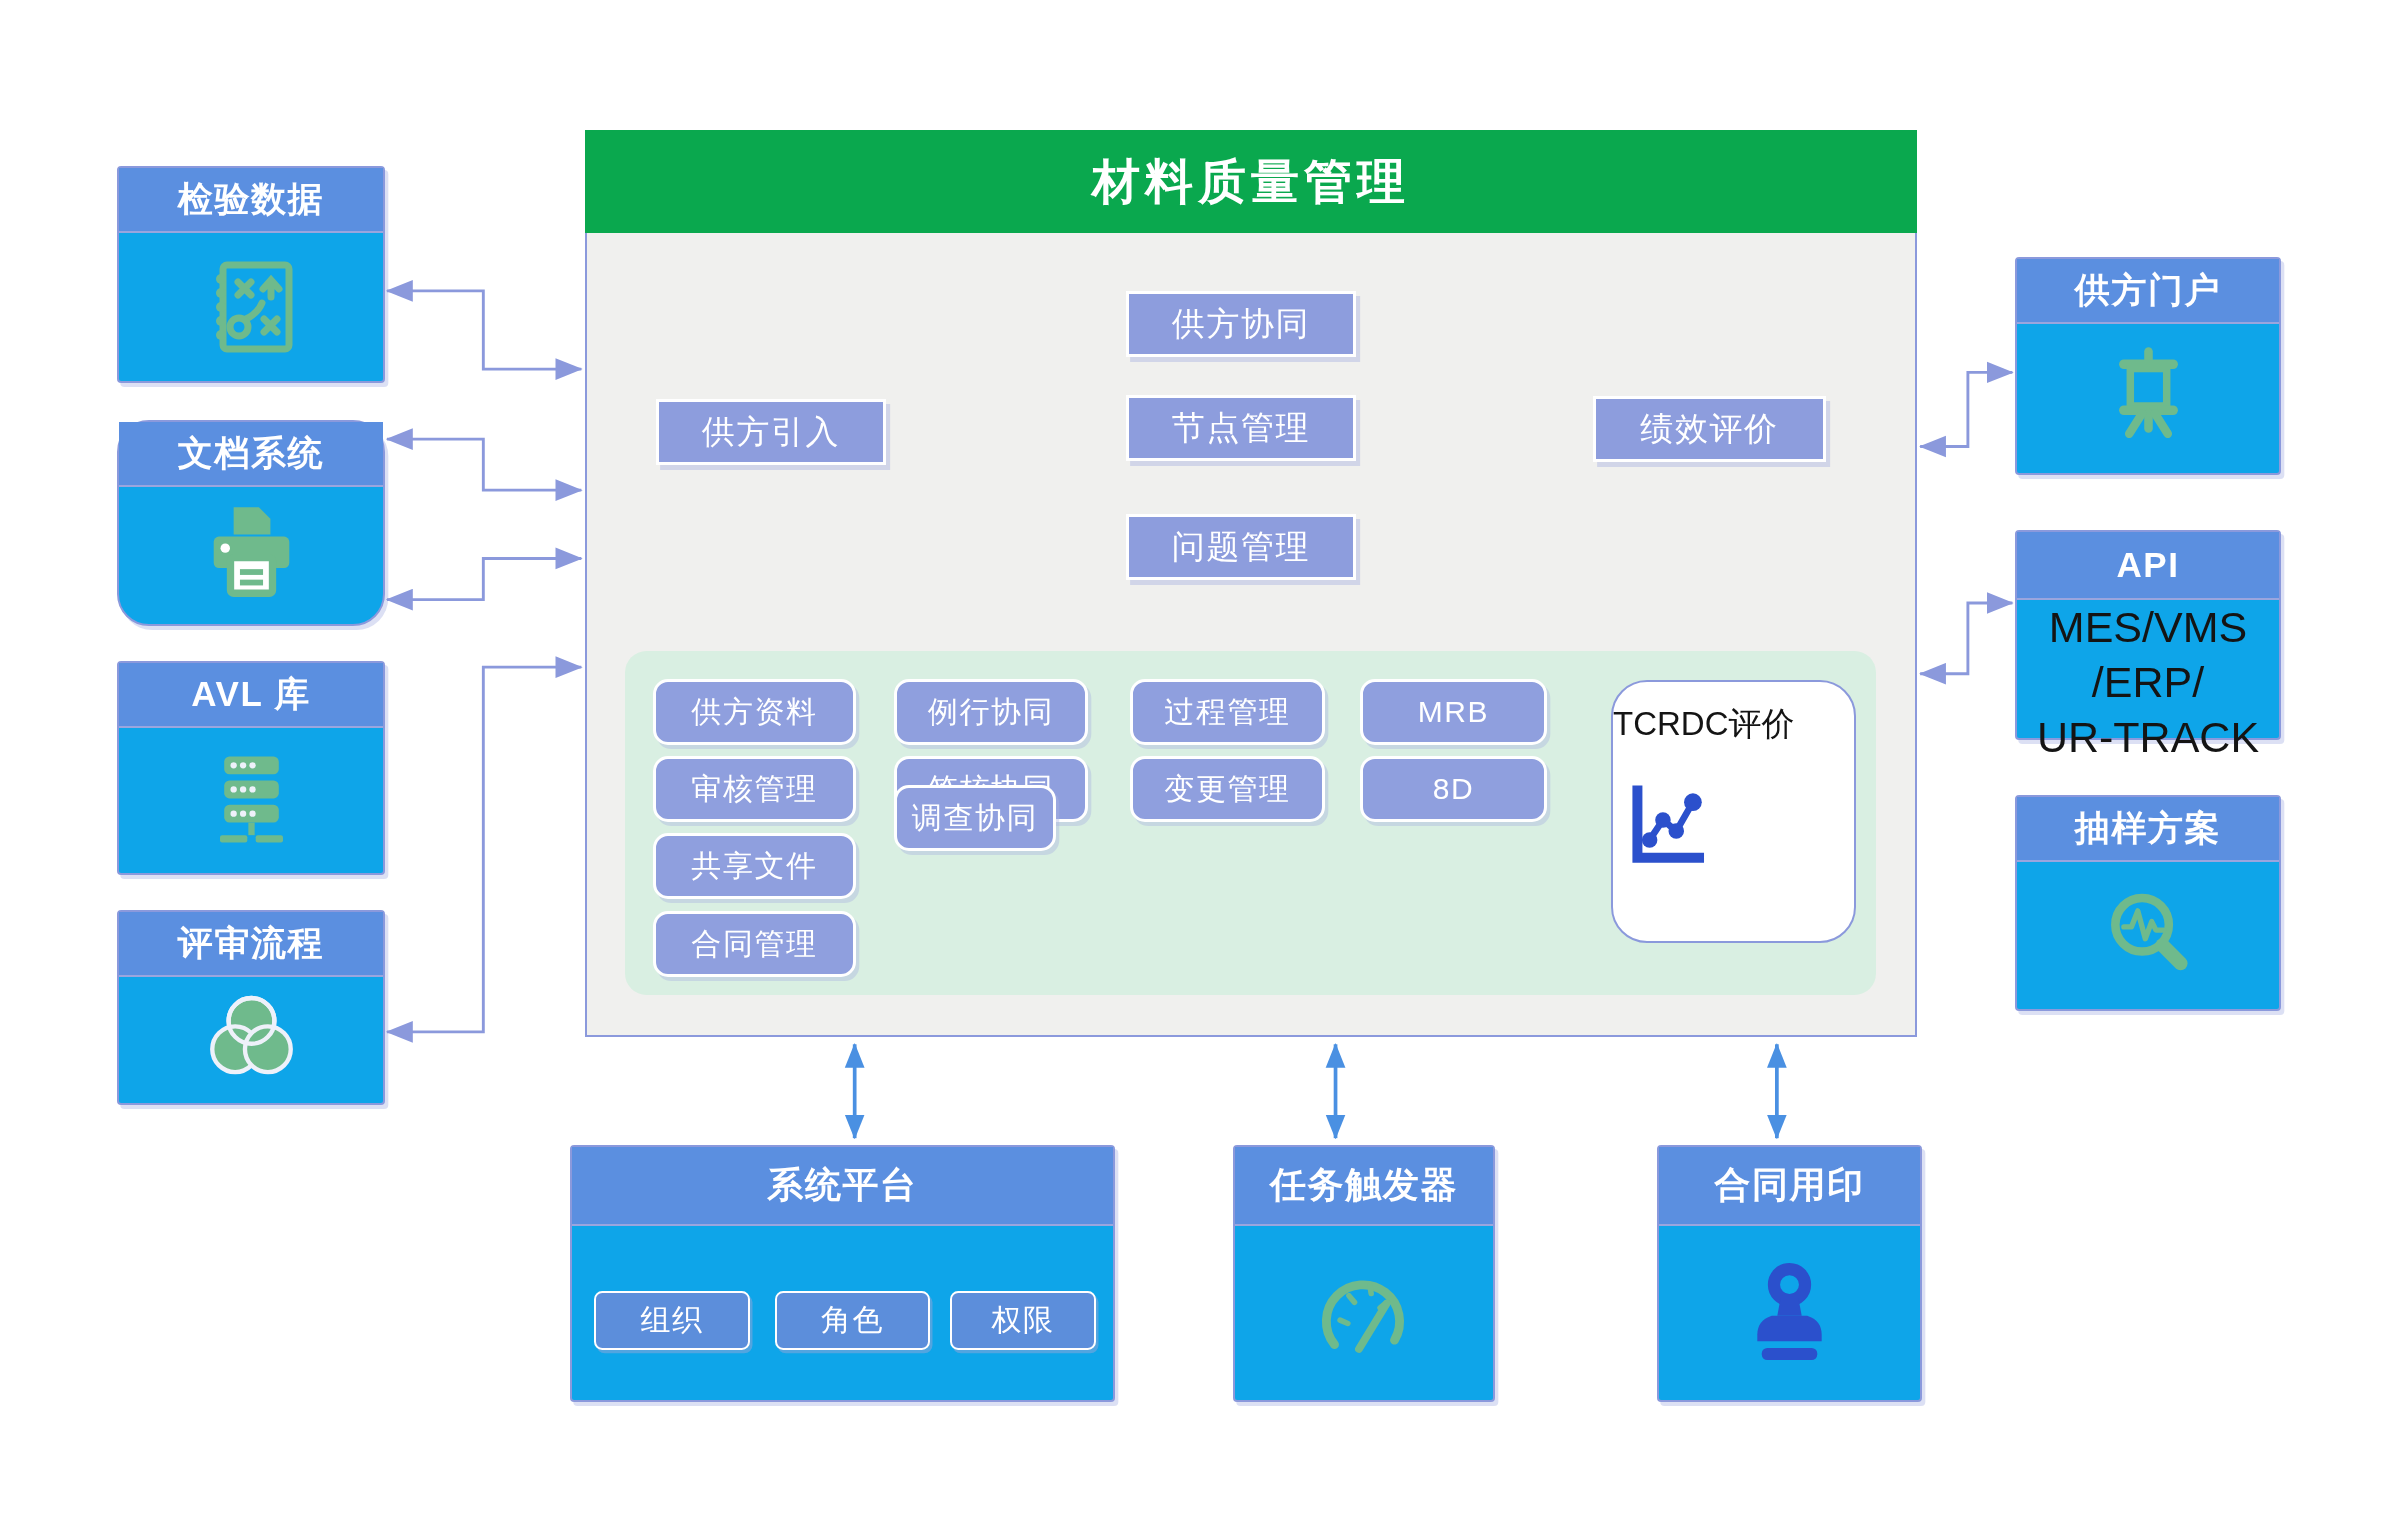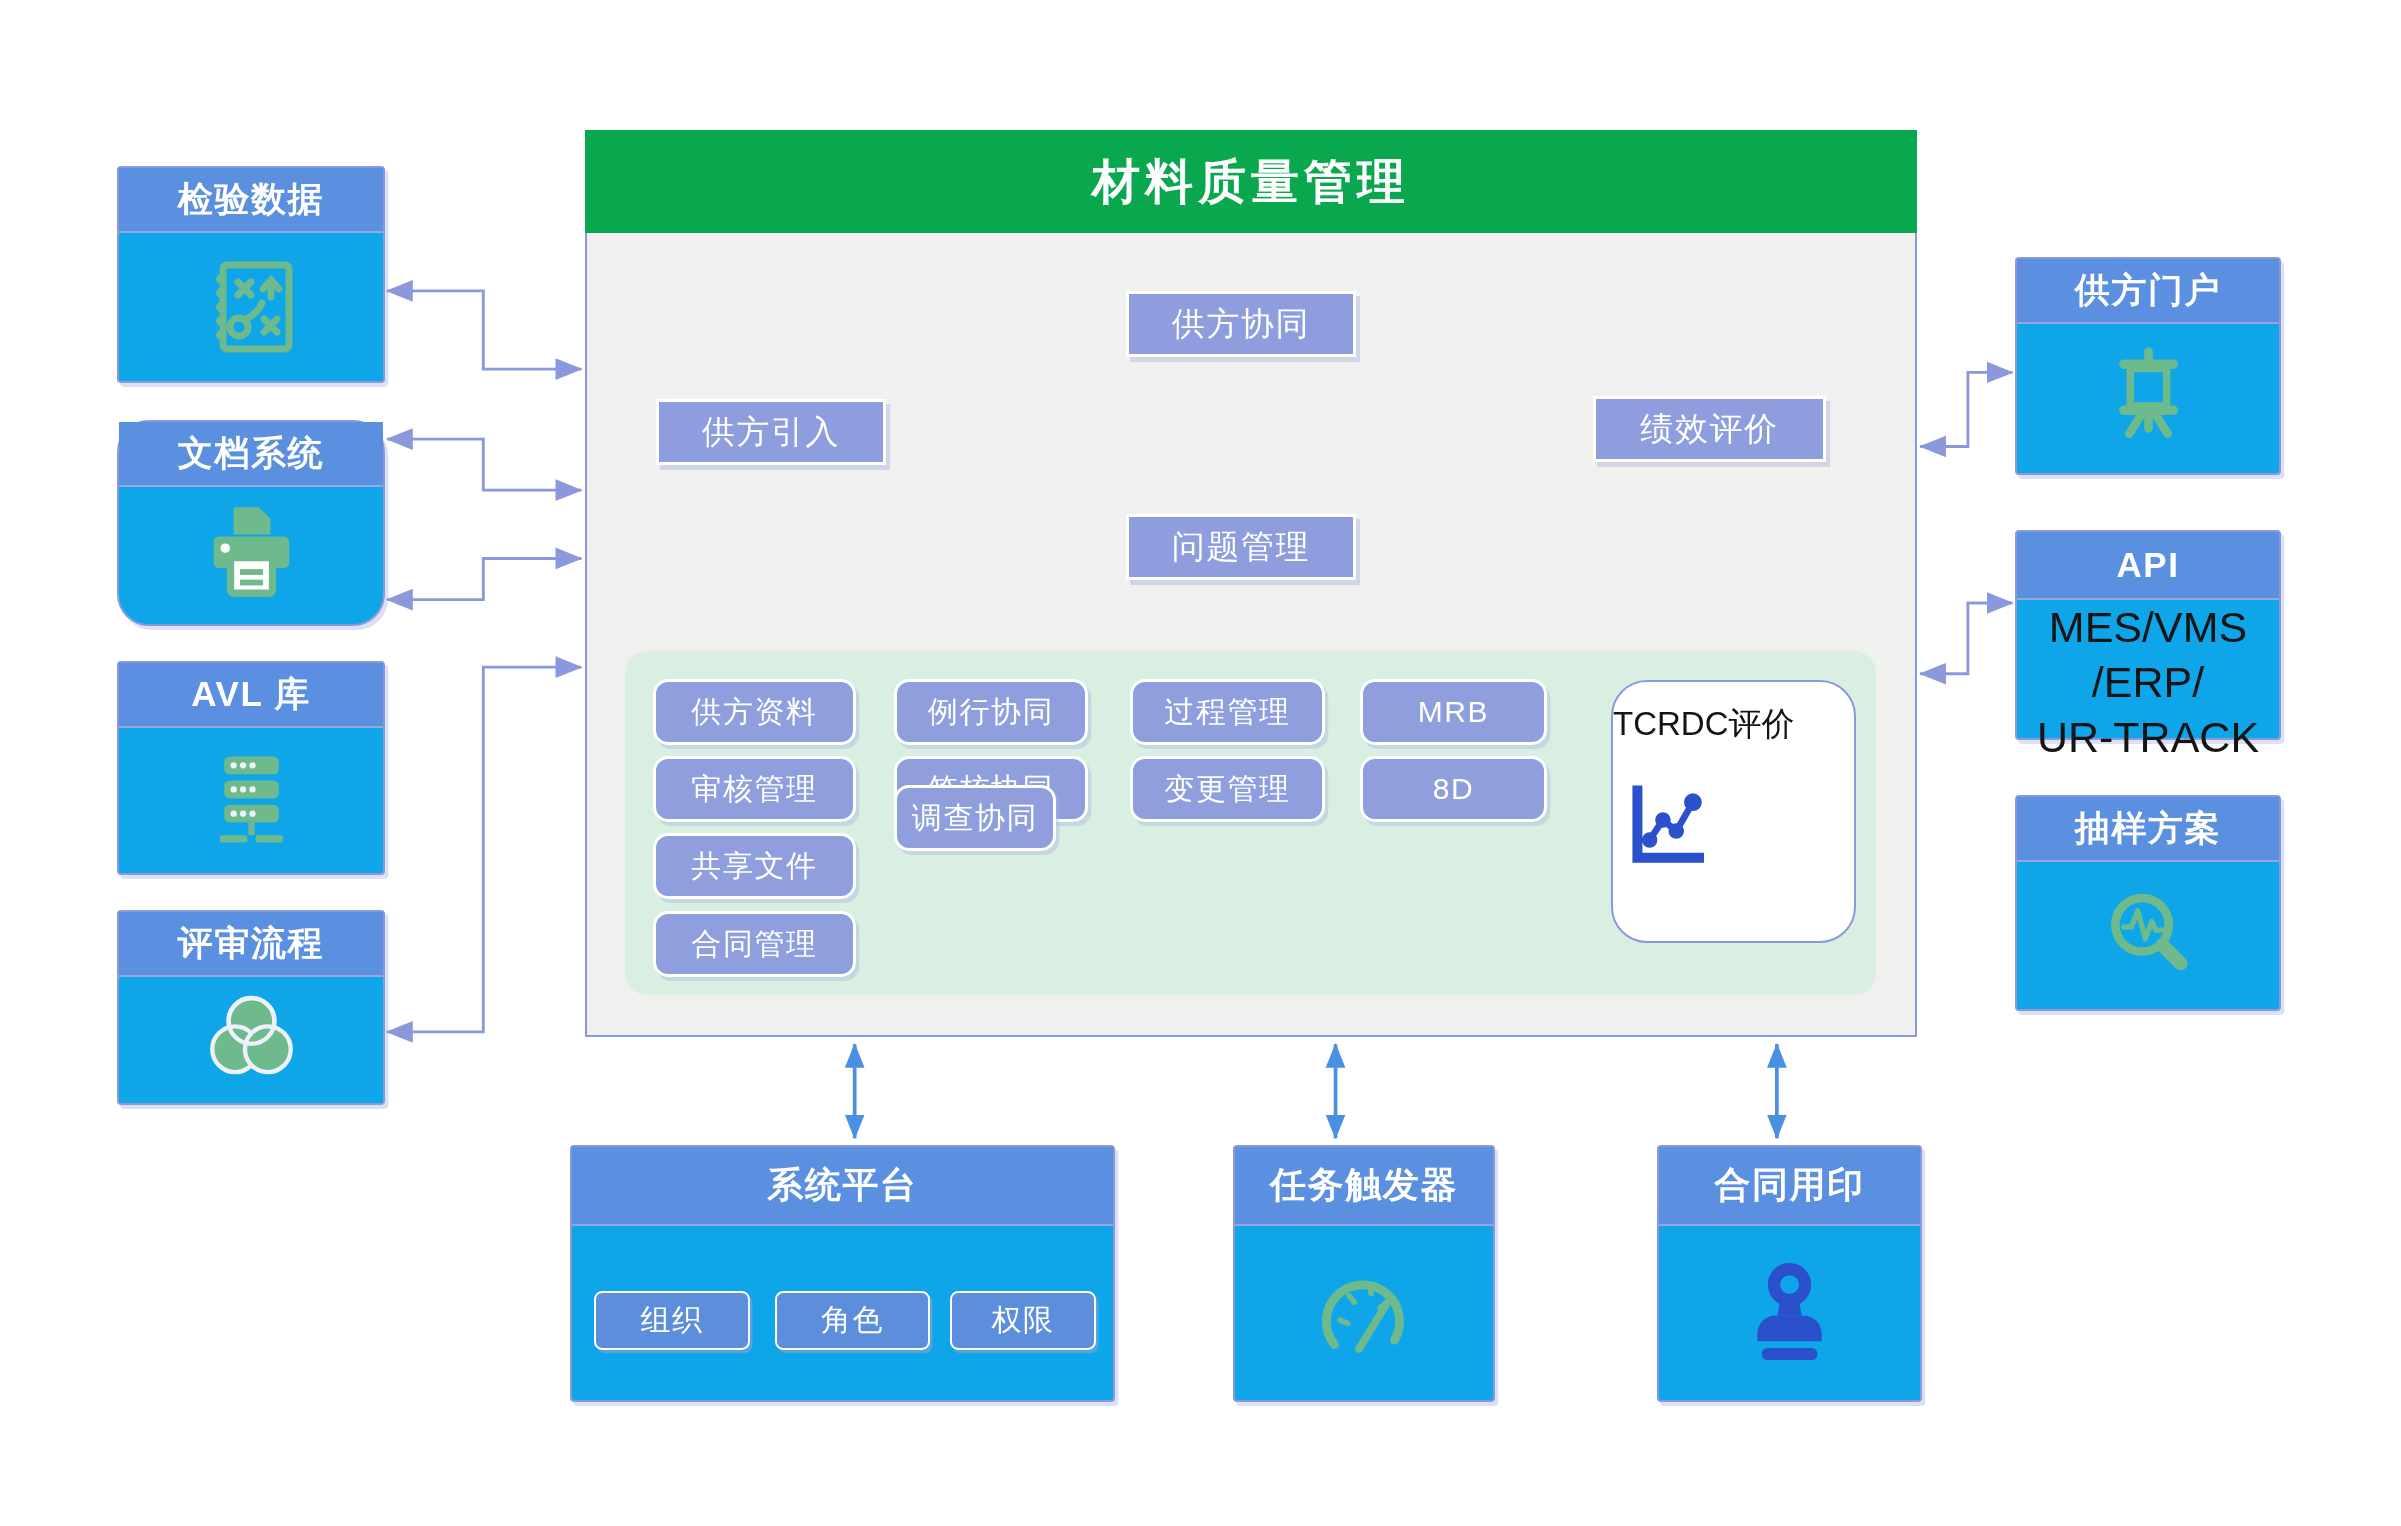--- a/index.html
+++ b/index.html
@@ -108,20 +108,21 @@
       <path d="M2158,1268 V1382" marker-start="url(#bs)" marker-end="url(#be)"></path>
     </g>
   </svg>
 
   <div class="main-box"></div>
   <div class="main-header">材料质量管理</div>
   <div class="green-panel"></div>
 
   <div class="flow-box" style="left:656px;top:399px;width:230px;">供方引入</div>
   <div class="flow-box" style="left:1126px;top:291px;width:230px;">供方协同</div>
+  <div class="flow-box" style="left:1126px;top:395px;width:230px;">节点管理</div>
   <div class="flow-box" style="left:1126px;top:514px;width:230px;">问题管理</div>
   <div class="flow-box" style="left:1593px;top:396px;width:233px;">绩效评价</div>
 
   <div class="mod-btn" style="left:653px;top:679px;width:203px;">供方资料</div>
   <div class="mod-btn" style="left:653px;top:756px;width:203px;">审核管理</div>
   <div class="mod-btn" style="left:653px;top:833px;width:203px;">共享文件</div>
   <div class="mod-btn" style="left:653px;top:911px;width:203px;">合同管理</div>
   <div class="mod-btn" style="left:894px;top:679px;width:194px;">例行协同</div>
   <div class="mod-btn" style="left:894px;top:756px;width:194px;">签核协同</div>
   <div class="mod-btn" style="left:894px;top:785px;width:162px;">调查协同</div>

